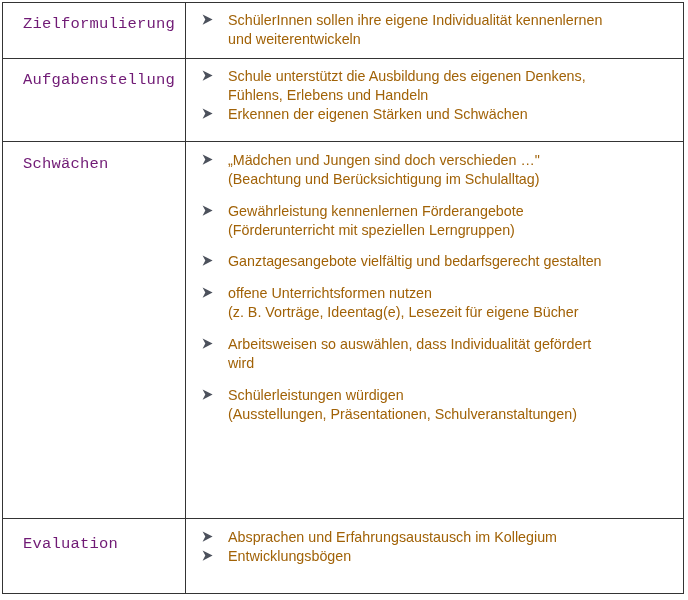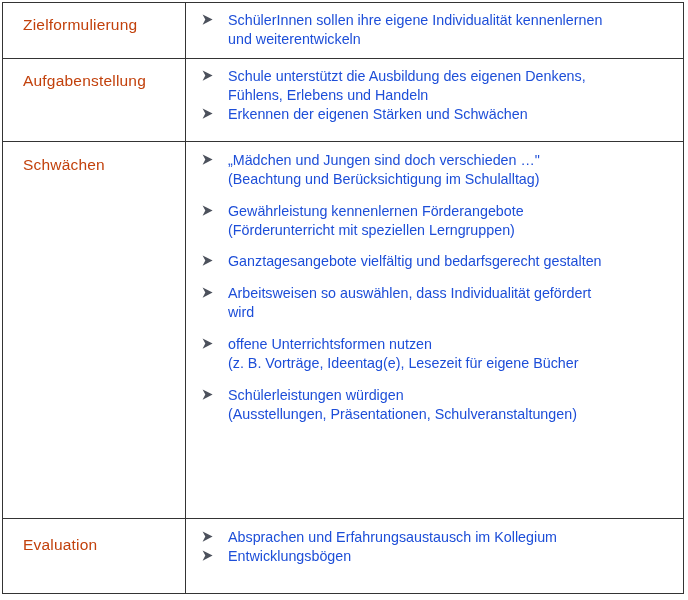--- a/index.html
+++ b/index.html
@@ -45,33 +45,34 @@
   .row-task    { height: 83px; }
   .row-measure { height: 377px; }
   .row-eval    { height: 74px; justify-content: flex-end; }
 
   .cell-label {
     box-sizing: border-box;
     width: 183px;
     flex: 0 0 183px;
     border-right: 1.6px solid #343434;
     padding: 12px 0 0 20px;
-    color: #c2410c;
+    color: #701a75;
     font-size: 15.5px;
     line-height: 1.25;
     letter-spacing: 0.2px;
+    font-family: Liberation Mono, monospace;
   }
   .row-measure .cell-label { padding-top: 13px; }
   .row-eval .cell-label { padding-top: 16px; }
 
   .cell-body {
     box-sizing: border-box;
     flex: 1 1 auto;
     padding: 8px 8px 6px 10px;
-    color: #1d4ed8;
+    color: #a16207;
     font-size: 14.3px;
     line-height: 1.32;
   }
   .row-measure .cell-body { padding-top: 9px; }
   .row-eval .cell-body { padding-top: 9px; }
 
   ul.bullets {
     margin: 0;
     padding: 0;
     list-style: none;
@@ -175,38 +176,38 @@
               </svg>
             </span>
             <span class="btext">Ganztagesangebote vielfältig und bedarfsgerecht gestalten</span>
           </li>
           <li>
             <span class="arrow">
               <svg width="18" height="18" viewBox="0 0 18 18" aria-hidden="true">
                 <path d="M2.6 3.4 L12.6 8.6 L2.6 13.8 L5.3 8.6 Z" fill="#4c515c"></path>
               </svg>
             </span>
+            <span class="btext">offene Unterrichtsformen nutzen
+(z. B. Vorträge, Ideentag(e), Lesezeit für eigene Bücher</span>
+          </li>
+          <li>
+            <span class="arrow">
+              <svg width="18" height="18" viewBox="0 0 18 18" aria-hidden="true">
+                <path d="M2.6 3.4 L12.6 8.6 L2.6 13.8 L5.3 8.6 Z" fill="#4c515c"></path>
+              </svg>
+            </span>
             <span class="btext">Arbeitsweisen so auswählen, dass Individualität gefördert
 wird</span>
           </li>
           <li>
             <span class="arrow">
               <svg width="18" height="18" viewBox="0 0 18 18" aria-hidden="true">
                 <path d="M2.6 3.4 L12.6 8.6 L2.6 13.8 L5.3 8.6 Z" fill="#4c515c"></path>
               </svg>
             </span>
-            <span class="btext">offene Unterrichtsformen nutzen
-(z. B. Vorträge, Ideentag(e), Lesezeit für eigene Bücher</span>
-          </li>
-          <li>
-            <span class="arrow">
-              <svg width="18" height="18" viewBox="0 0 18 18" aria-hidden="true">
-                <path d="M2.6 3.4 L12.6 8.6 L2.6 13.8 L5.3 8.6 Z" fill="#4c515c"></path>
-              </svg>
-            </span>
             <span class="btext">Schülerleistungen würdigen
 (Ausstellungen, Präsentationen, Schulveranstaltungen)</span>
           </li>
         </ul>
       </div>
     </div>
 
     <div class="row row-eval">
       <div class="cell-label">Evaluation</div>
       <div class="cell-body">

